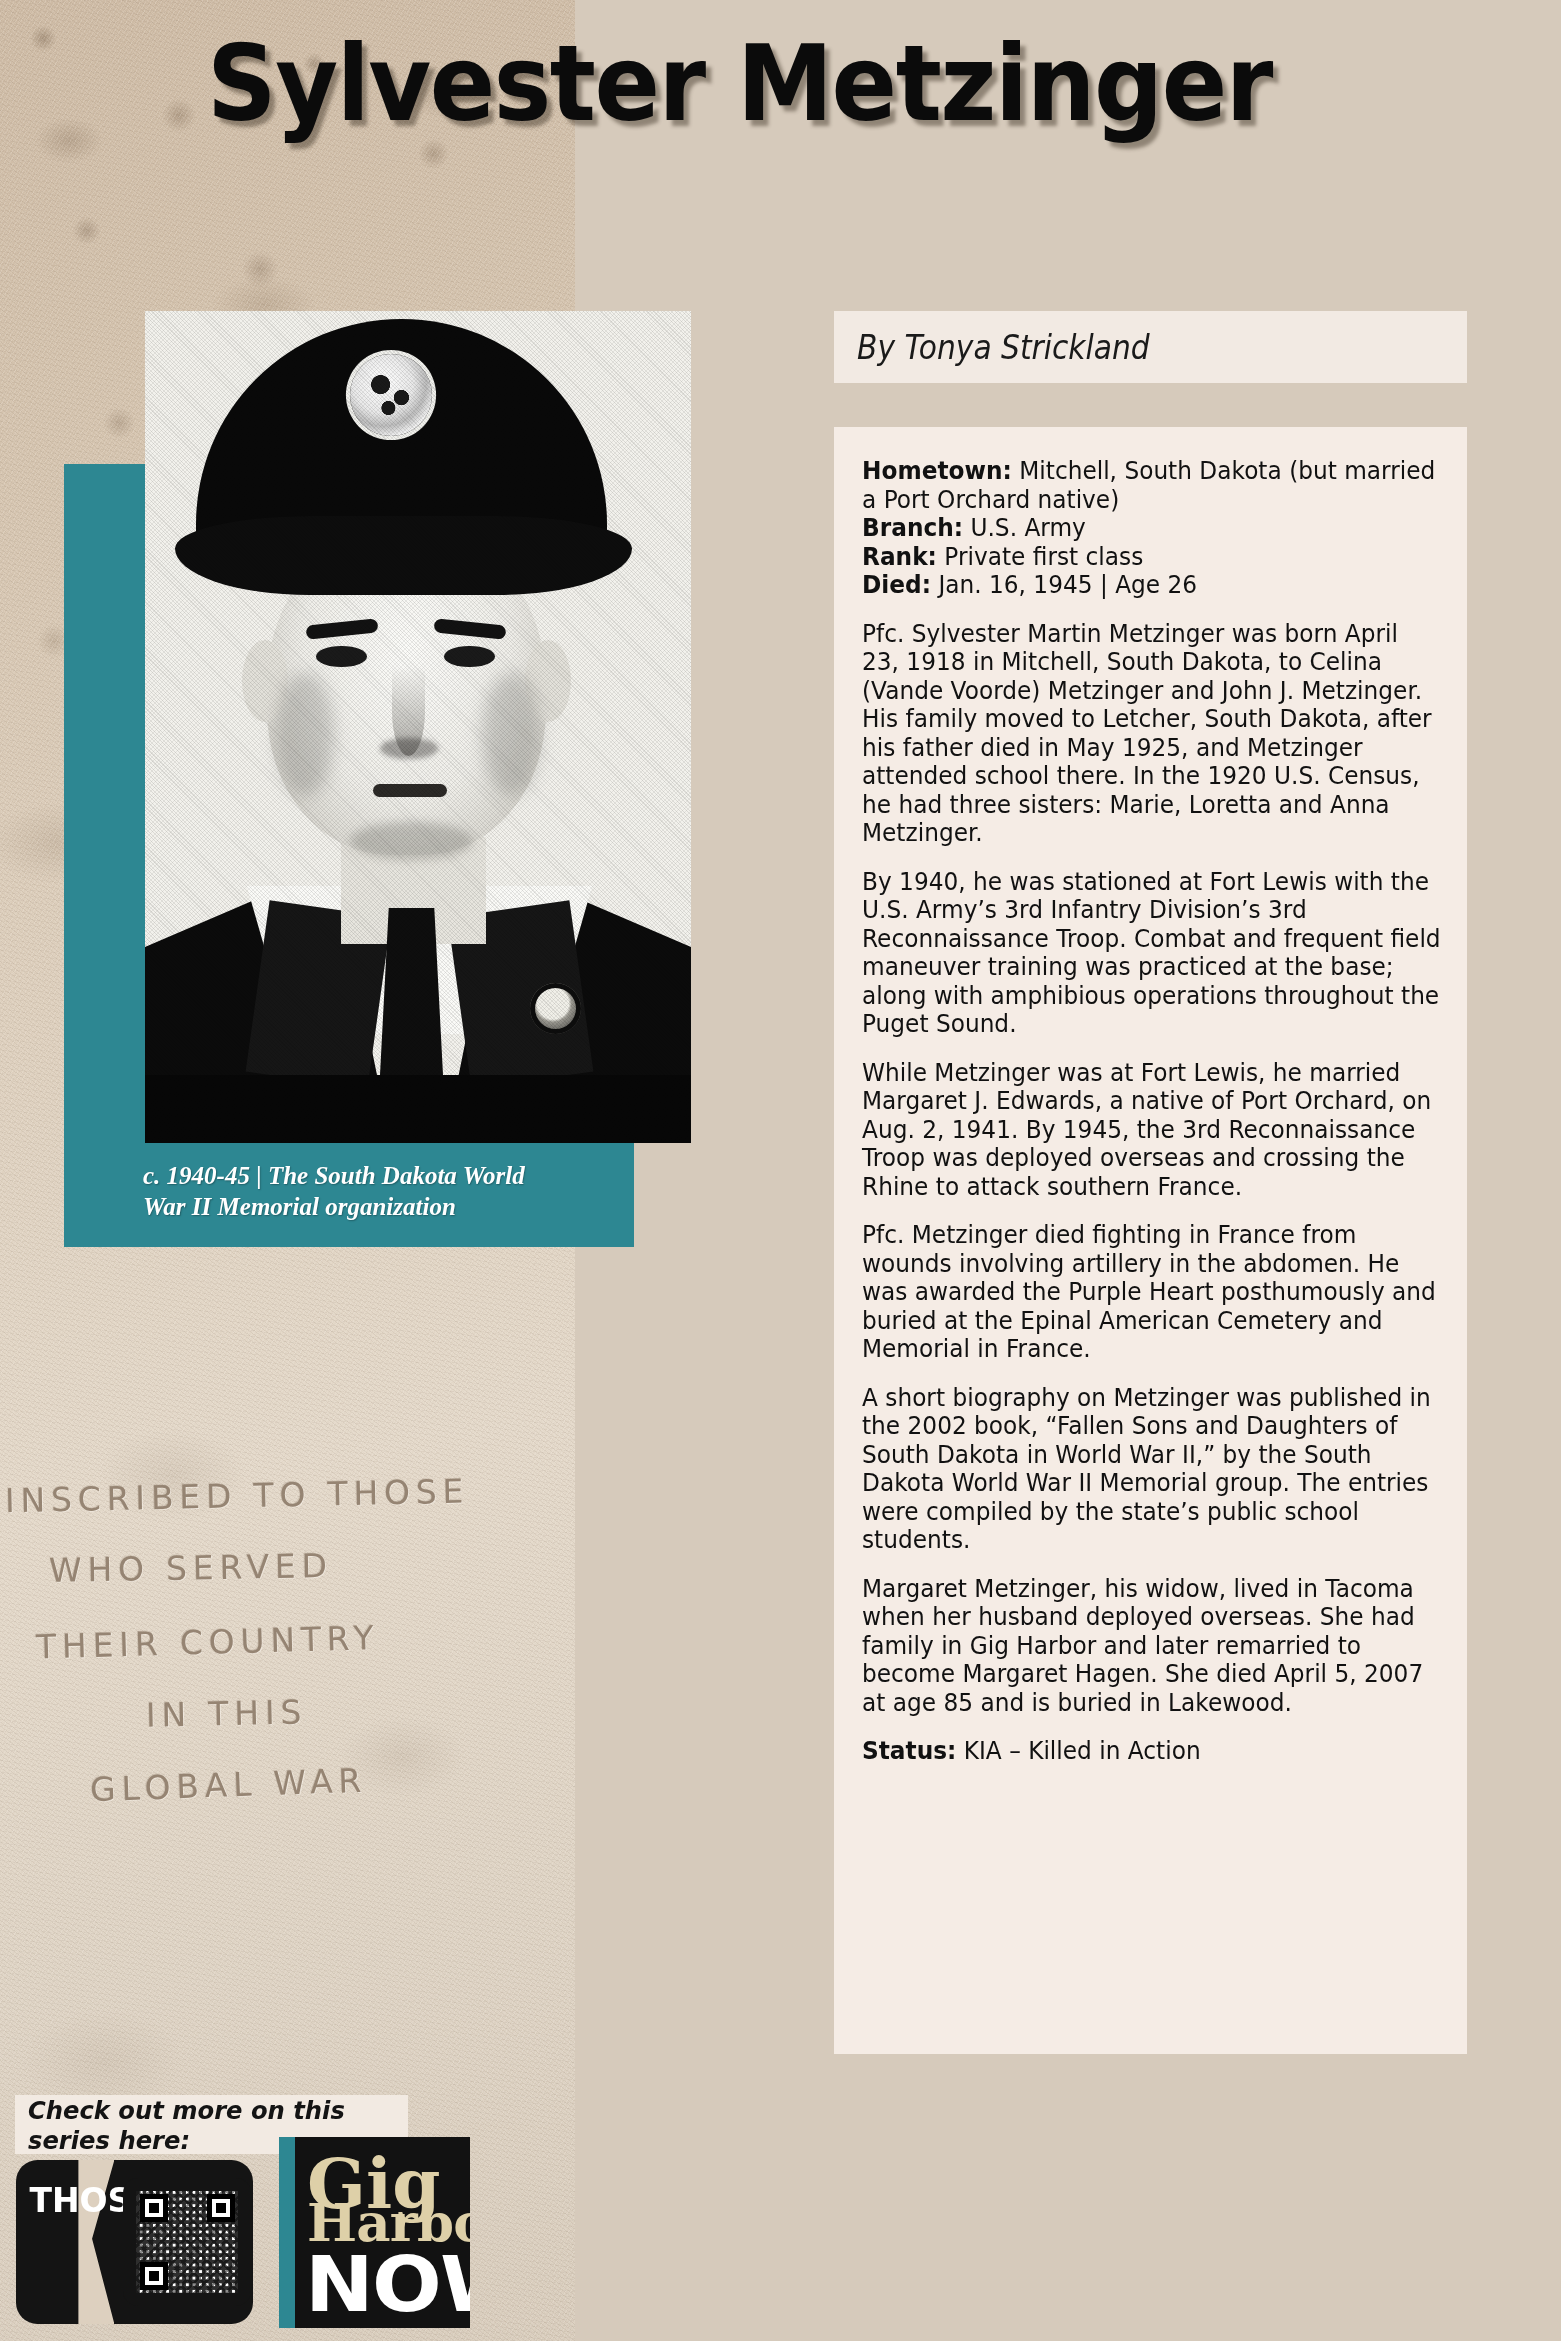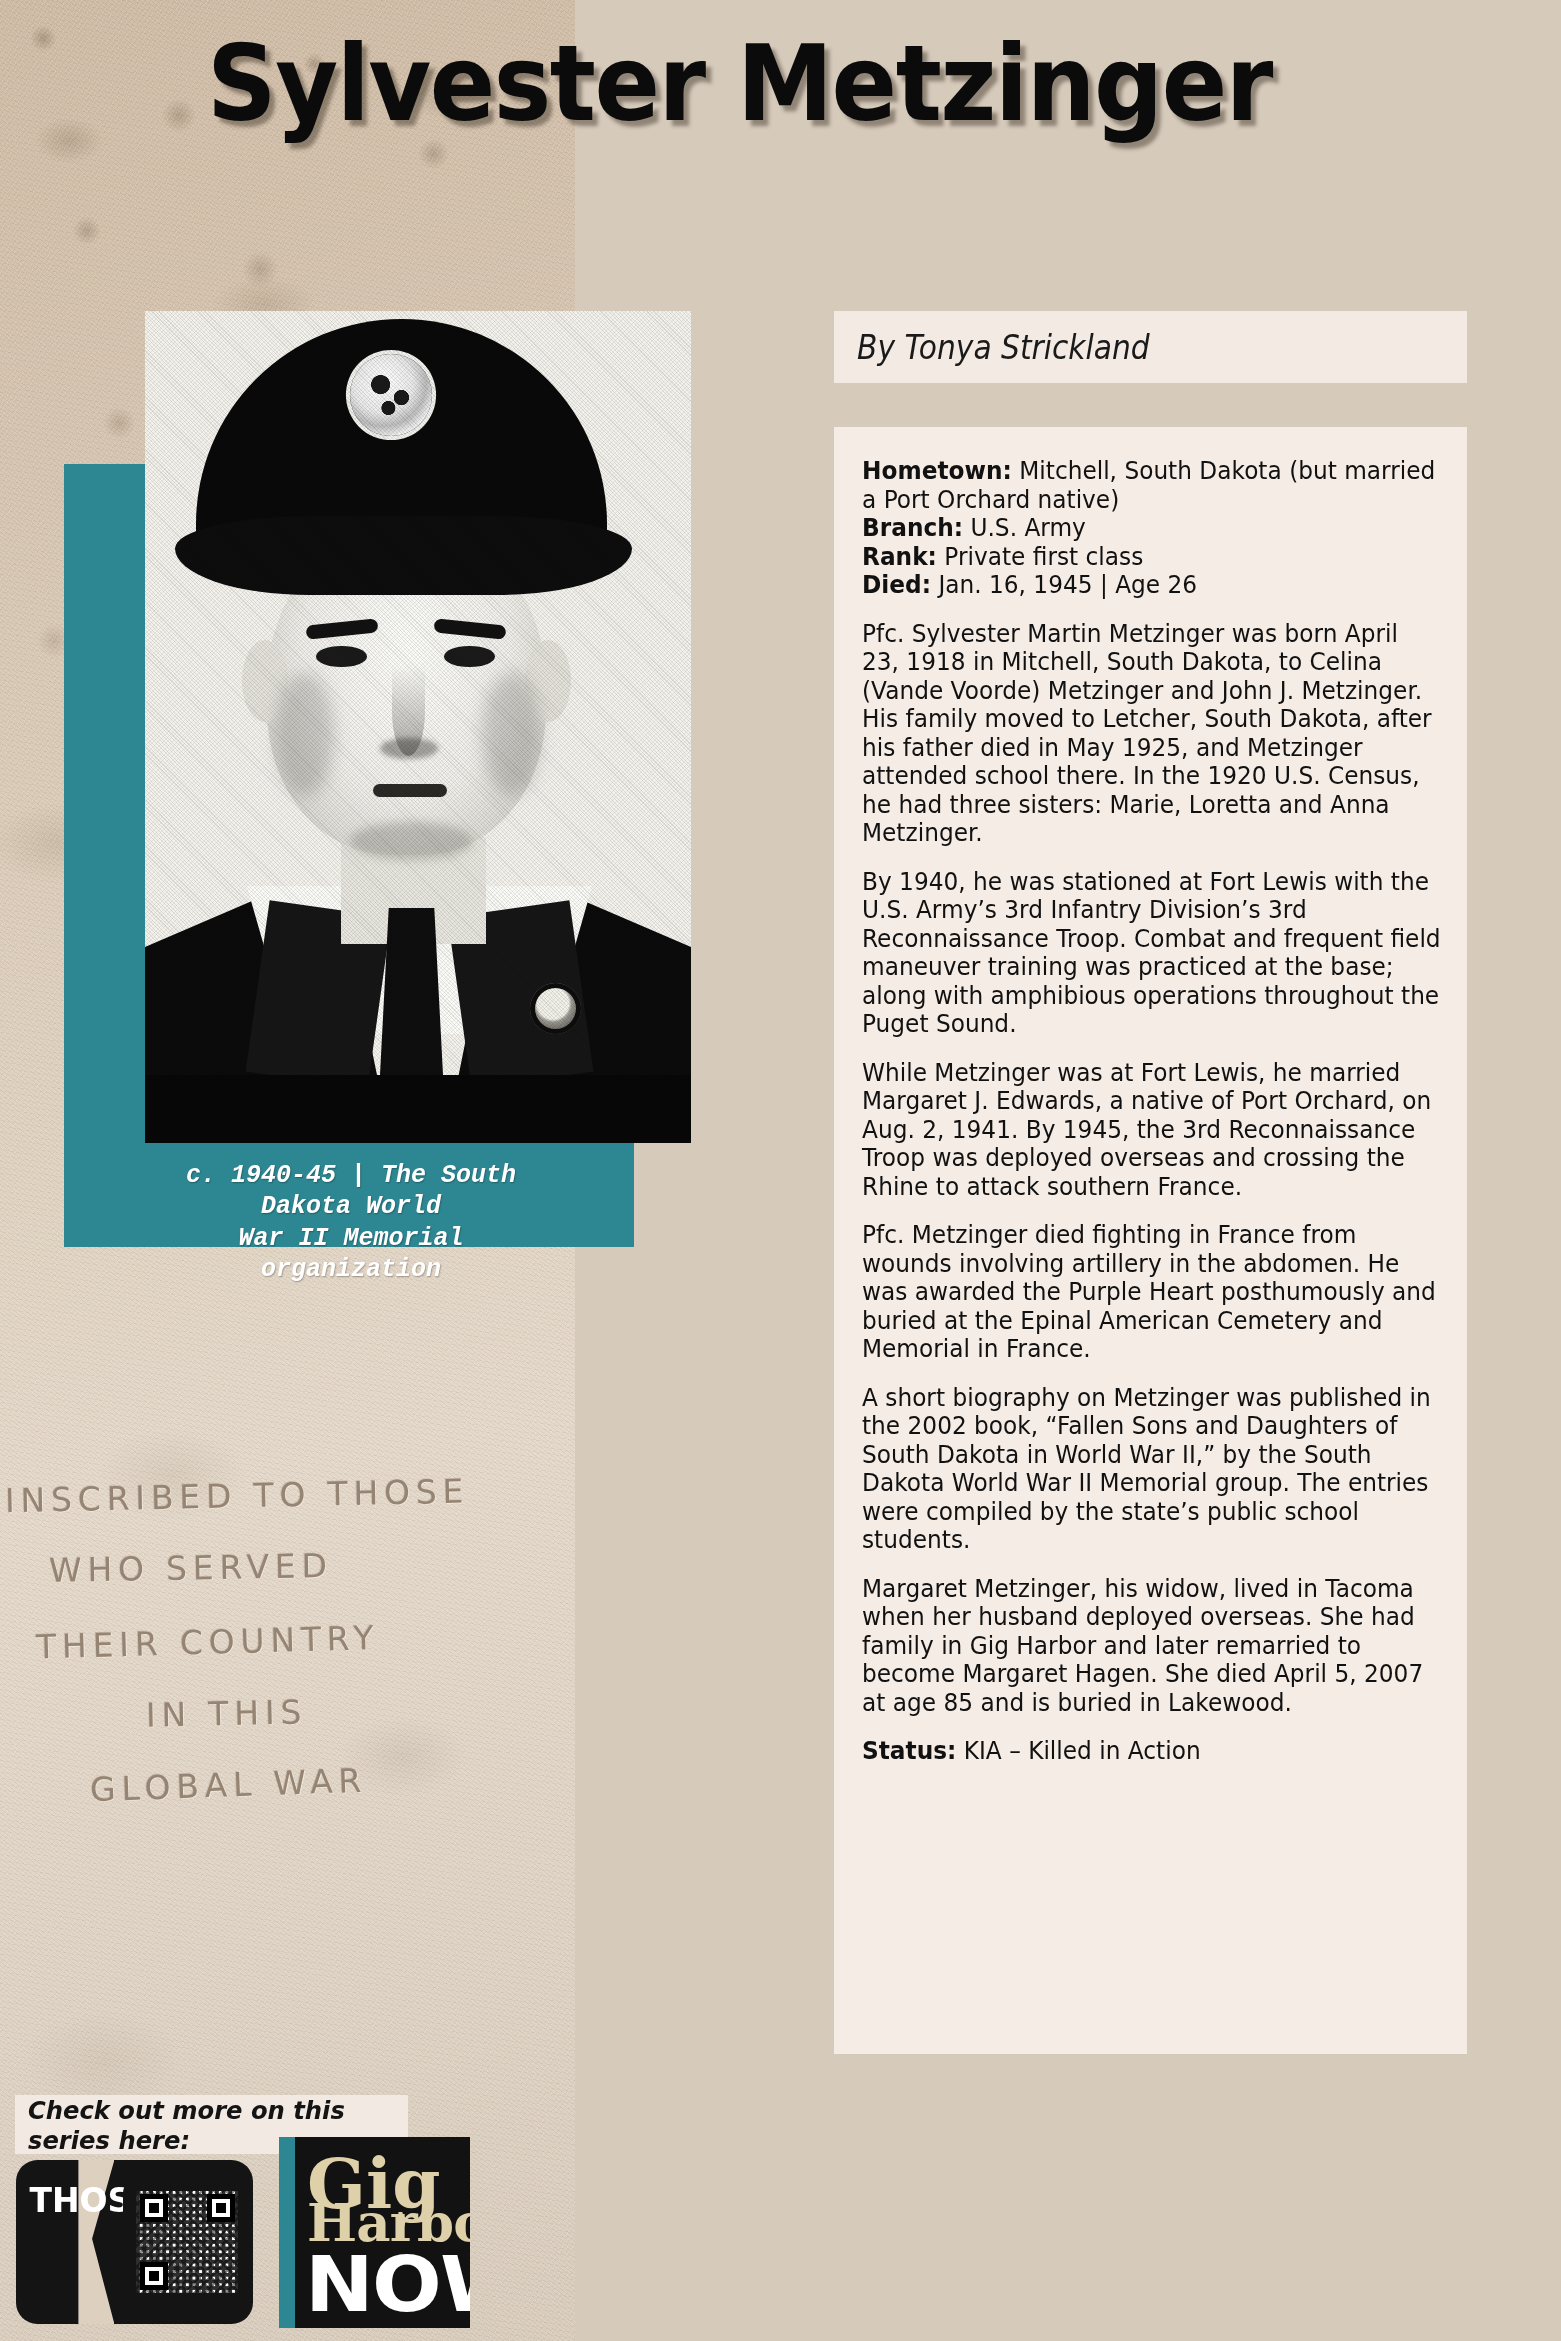--- a/index.html
+++ b/index.html
@@ -203,29 +203,28 @@
   }
   #portrait .shoulder-sh { position:absolute; left:0; top:764px; width:546px; height:71px; background:#070707; }
 
   
   #photo-caption {
     position: absolute;
     left: 64px; top: 1142px;
     width: 515px; height: 105px;
     z-index: 5;
     color: #ffffff;
-    font-family: Liberation Mono, monospace;
+    font-family: Liberation Serif, serif;
     font-style: italic;
     font-weight: bold;
     font-size: 25px;
     line-height: 1.25;
     padding: 18px 20px 0 79px;
     text-shadow: 0.8px 0.8px 1.6px rgba(0,0,0,.30);
     white-space: pre-line;
-    text-align: center;
   }
 
   
   #byline-card {
     position: absolute;
     left: 834px; top: 311px;
     width: 633px; height: 72px;
     background: #f2eae3;
     display: flex;
     align-items: center;

